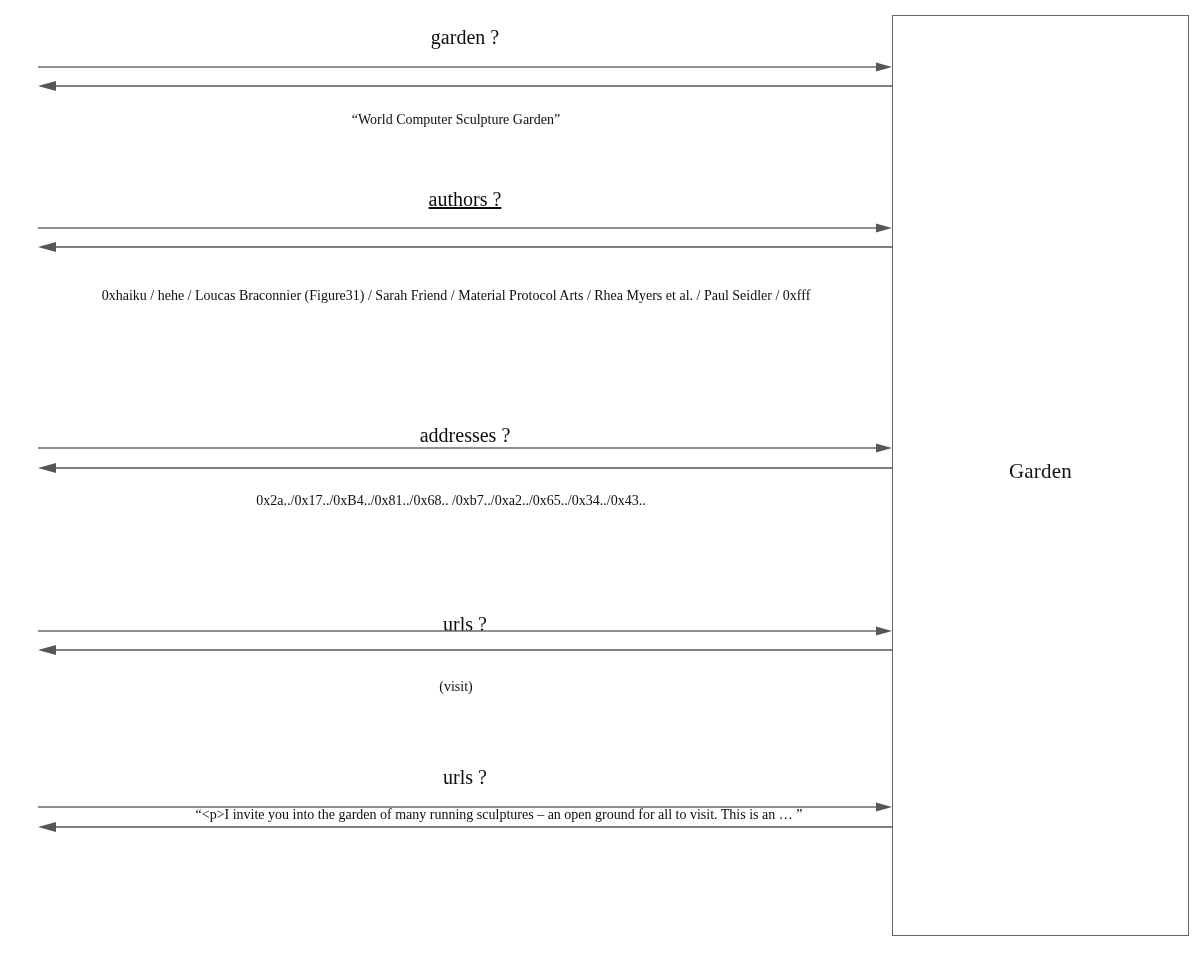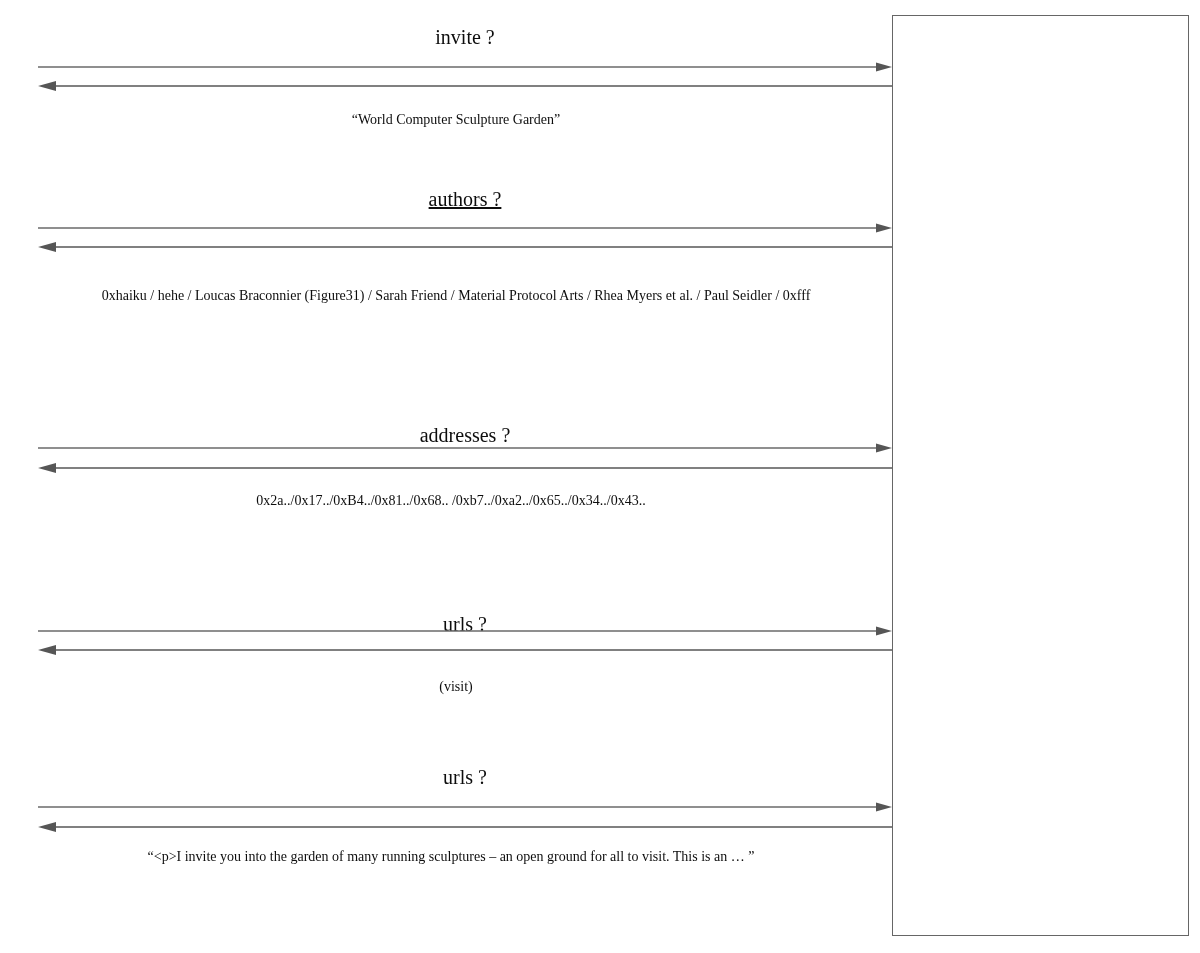--- a/index.html
+++ b/index.html
@@ -101,23 +101,24 @@
   .arrow-head {
     fill: #565656;
   }
 </style>
 </head>
 <body>
 
 <div id="diagram">
 
   <div class="participant-box"></div>
-
-  <div class="message-group">
-    <div class="msg-label" style="top:24px;">invite ?</div>
+  <div class="participant-label">Garden</div>
+
+  <div class="message-group">
+    <div class="msg-label" style="top:24px;">garden ?</div>
 
     <div class="arrow" style="top:61px;">
       <svg viewBox="0 0 854 12" preserveAspectRatio="none">
         <line class="arrow-line-thin" x1="0" y1="6" x2="844" y2="6"></line>
         <polygon class="arrow-head" points="854,6 838,1.5 838,10.5"></polygon>
       </svg>
     </div>
 
     <div class="arrow" style="top:80px;">
       <svg viewBox="0 0 854 12" preserveAspectRatio="none">
@@ -199,16 +200,16 @@
       </svg>
     </div>
 
     <div class="arrow" style="top:821px;">
       <svg viewBox="0 0 854 12" preserveAspectRatio="none">
         <line class="arrow-line" x1="12" y1="6" x2="854" y2="6"></line>
         <polygon class="arrow-head" points="0,6 18,1 18,11"></polygon>
       </svg>
     </div>
 
-    <div class="msg-reply wide" style="top:841px;">“&lt;p&gt;I invite you into the garden of many running sculptures – an open ground for all to visit. This is an … ”</div>
+    <div class="msg-reply wide" style="top:799px;margin-left:48px;">“&lt;p&gt;I invite you into the garden of many running sculptures – an open ground for all to visit. This is an … ”</div>
   </div>
 
 </div>
 
 </body></html>

